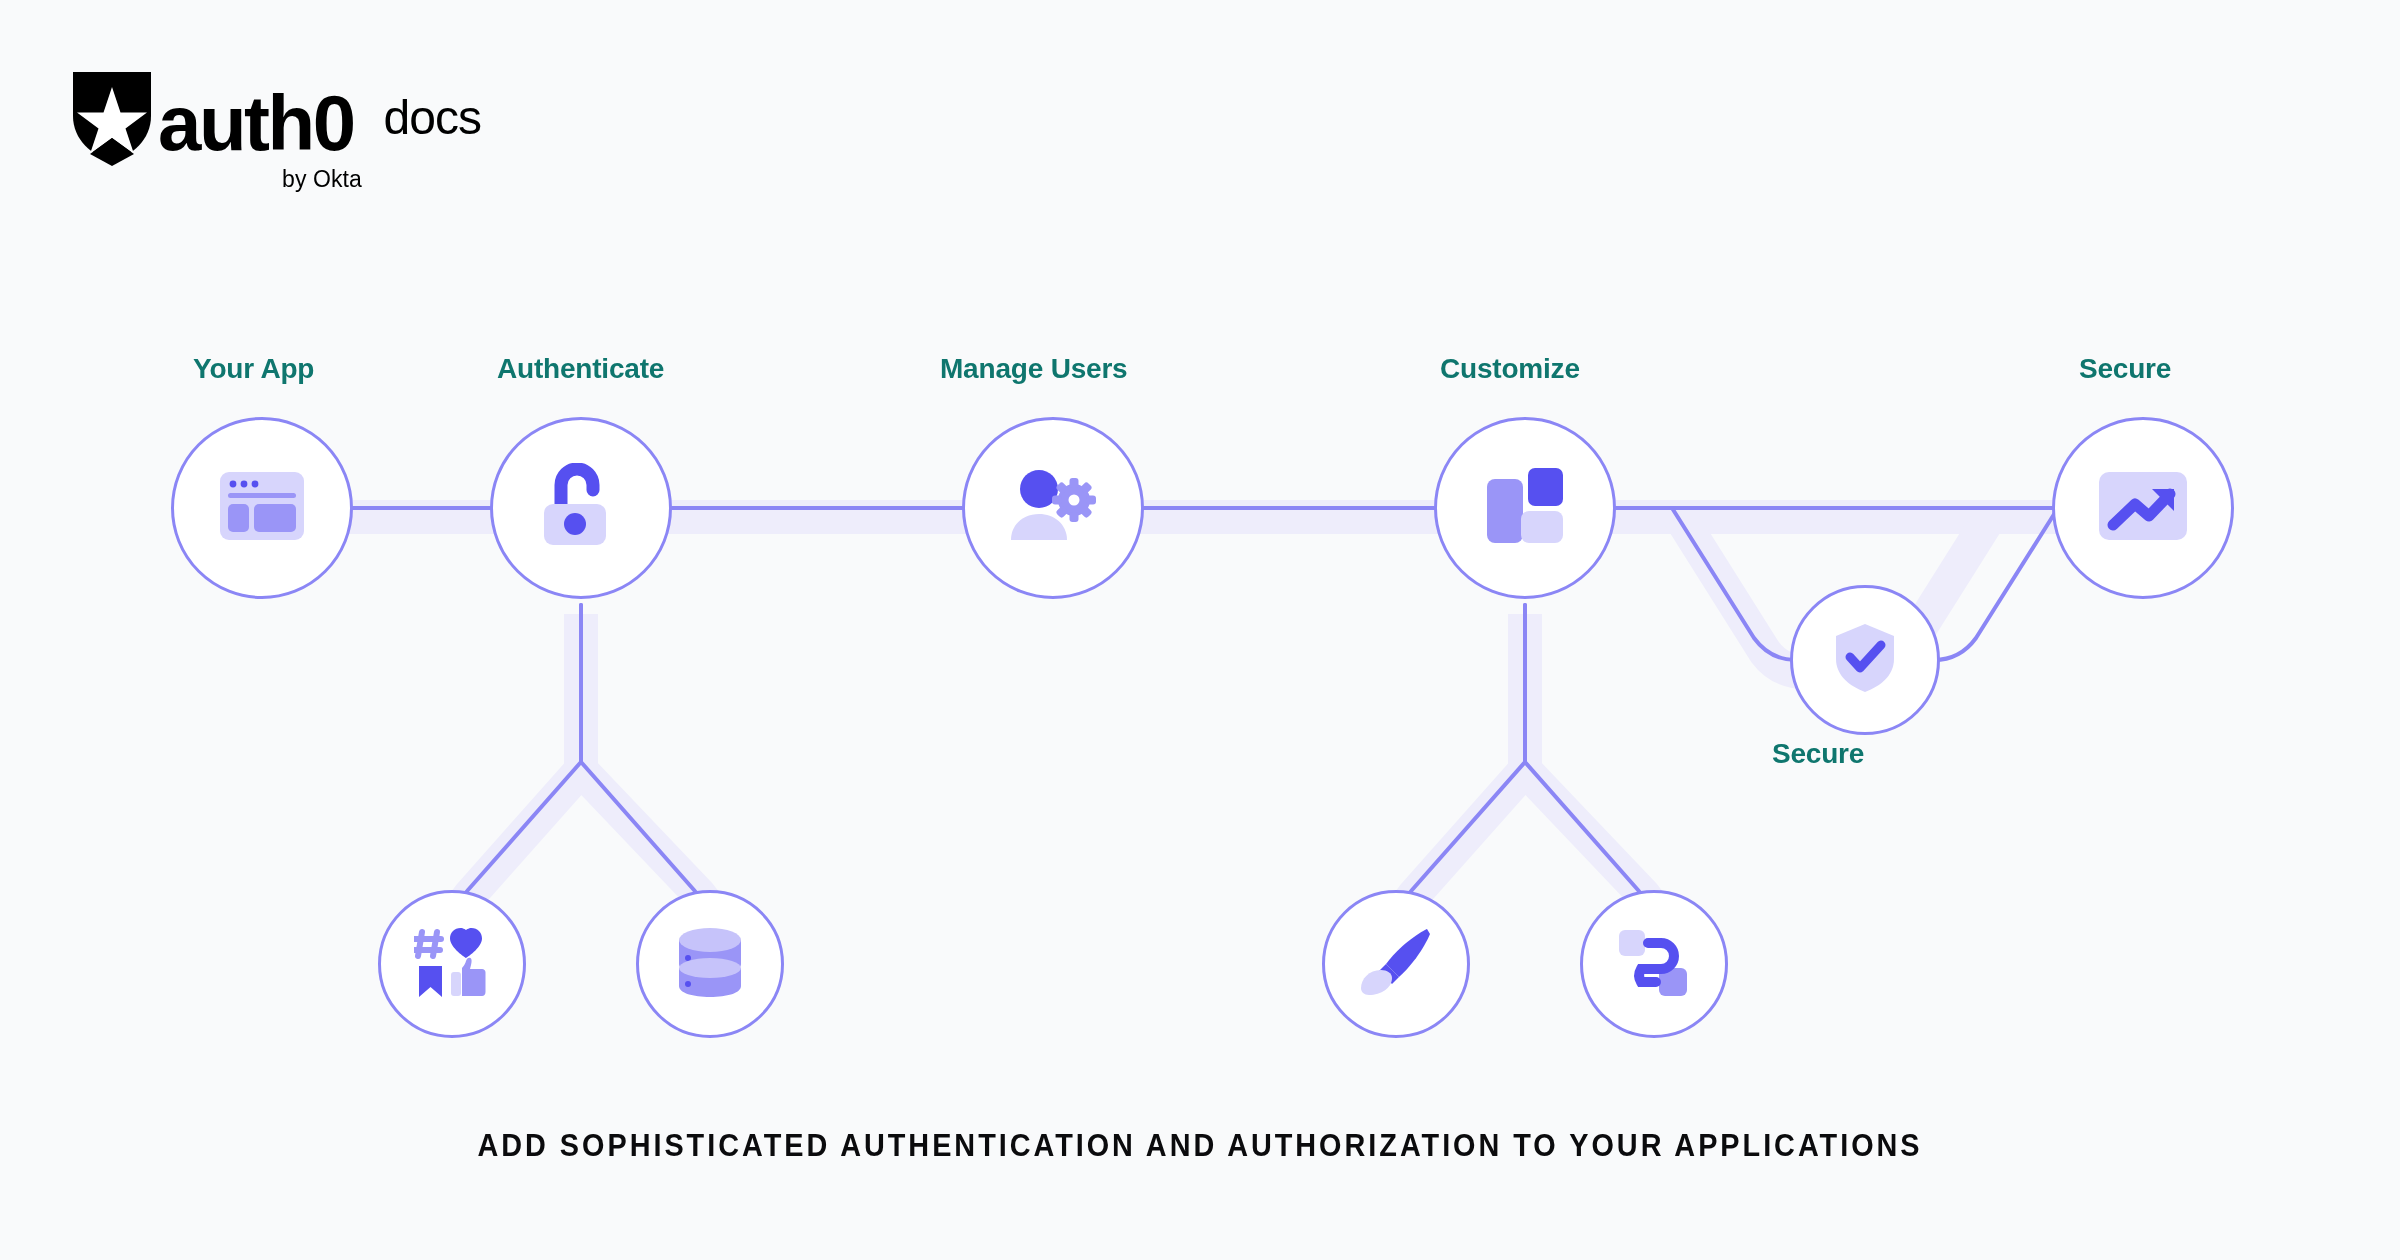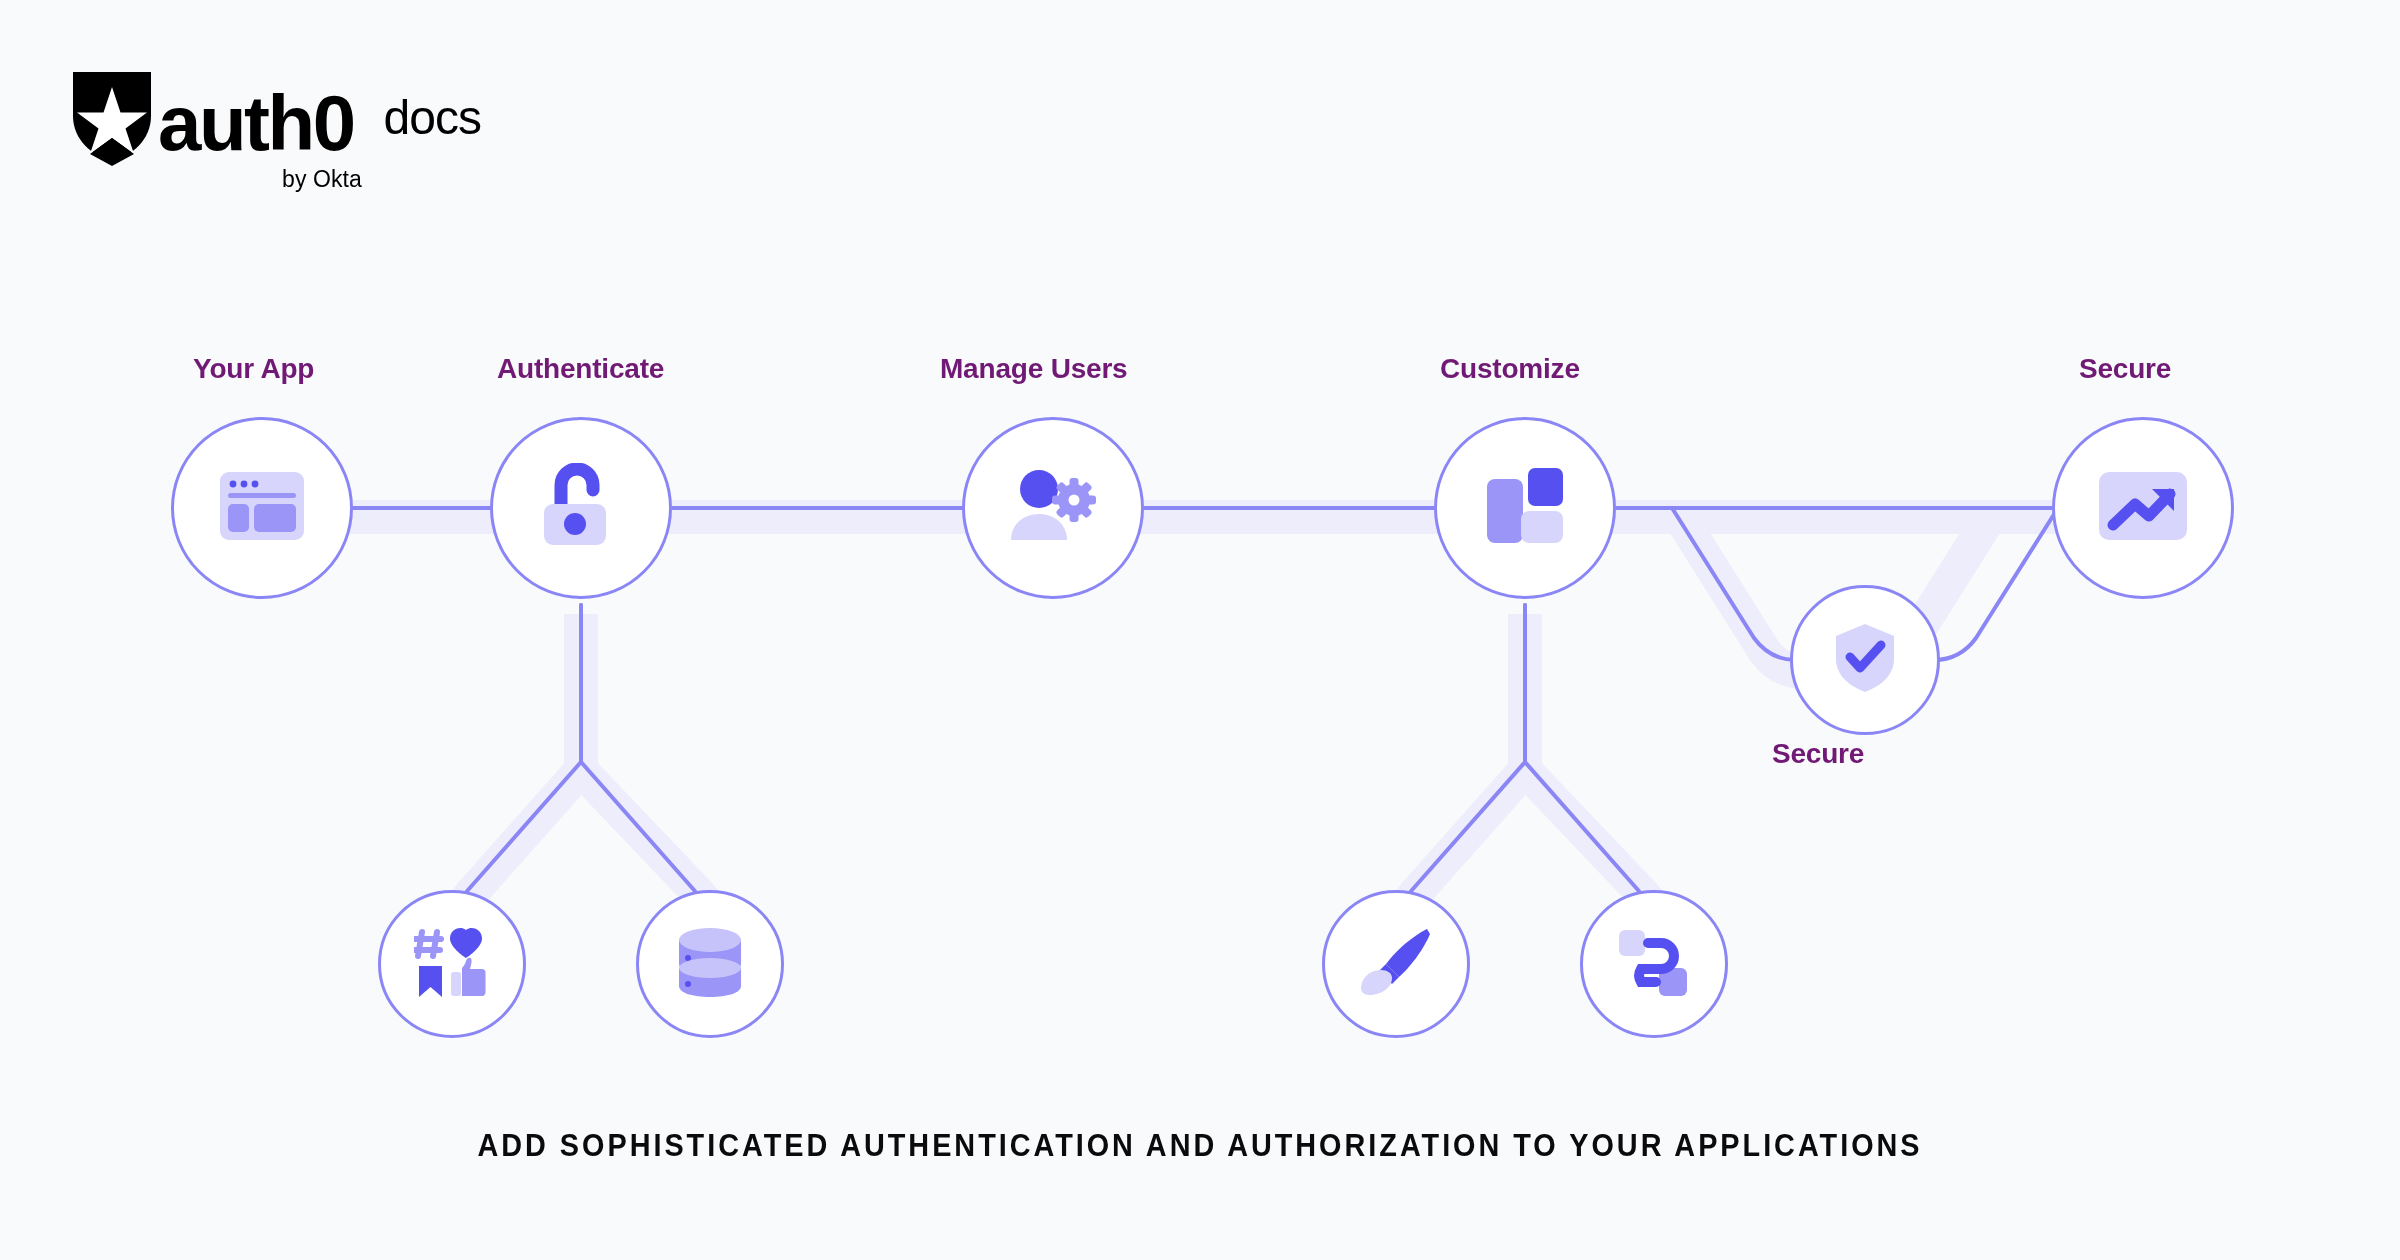--- a/index.html
+++ b/index.html
@@ -90,21 +90,21 @@
     z-index: 5;
   }
   .node.big  { width: 182px; height: 182px; }
   .node.mid  { width: 150px; height: 150px; }
   .node.small{ width: 148px; height: 148px; }
 
   .node-label {
     position: absolute;
     font-size: 28px;
     font-weight: 700;
-    color: #701a75;
+    color: #0f766e;
     white-space: nowrap;
     z-index: 6;
     letter-spacing: -0.2px;
   }
 
   
   .caption {
     position: absolute;
     left: 0;
     top: 1128px;

